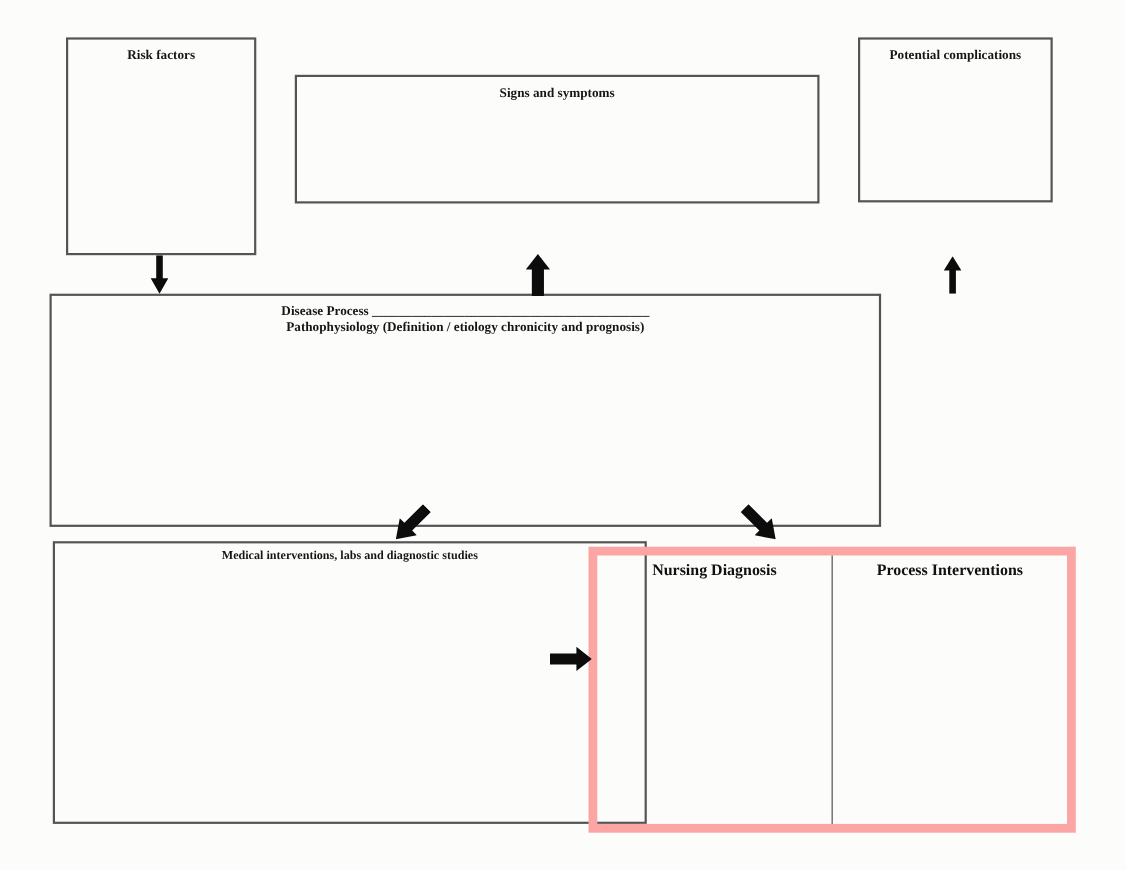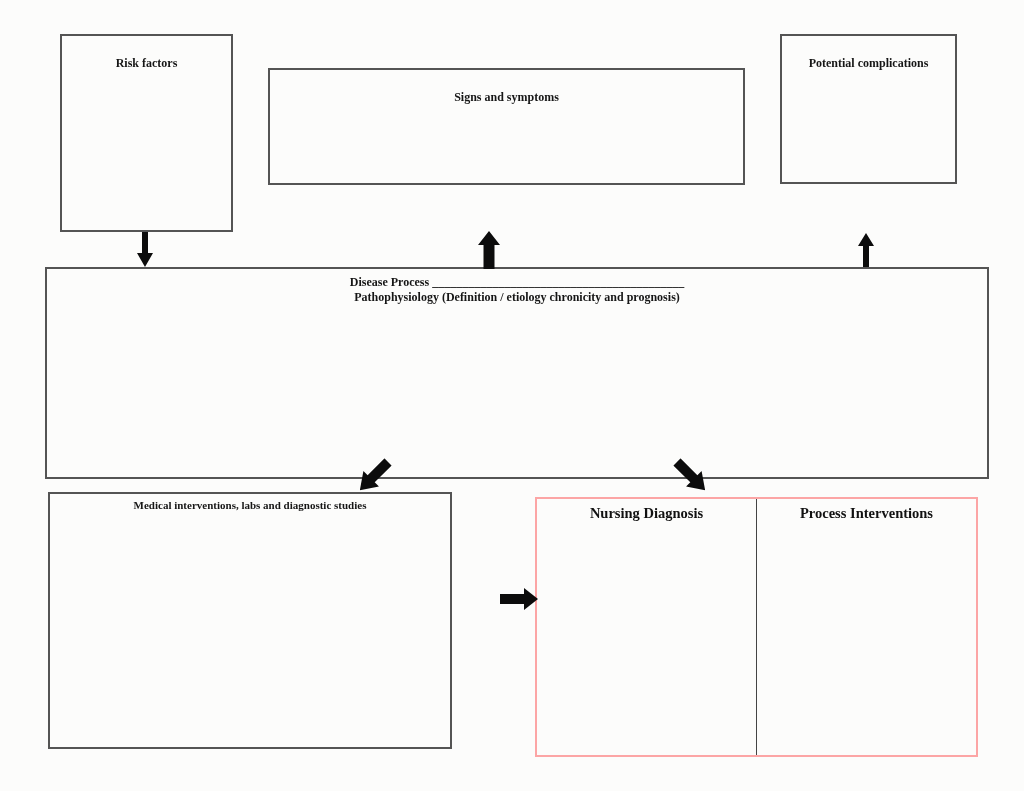--- a/index.html
+++ b/index.html
@@ -29,42 +29,42 @@
   .box {
     position: absolute;
     border: 2px solid #545454;
     background: transparent;
   }
   .box-label {
     display: block;
     text-align: center;
     font-weight: bold;
     font-size: 12px;
-    padding-top: 20px;
+    padding-top: 7px;
     color: #161616;
   }
   #box-risk        { left: 60px;  top: 34px;  width: 173px; height: 198px; }
   #box-signs       { left: 268px; top: 68px;  width: 477px; height: 117px; }
   #box-potential   { left: 780px; top: 34px;  width: 177px; height: 150px; }
-  #box-disease     { left: 45px;  top: 267px; width: 944px; height: 212px; }
-  #box-medical     { left: 48px;  top: 492px; width: 404px; height: 257px; }
+  #box-disease     { left: 45px;  top: 267px; width: 756px; height: 212px; }
+  #box-medical     { left: 48px;  top: 492px; width: 540px; height: 257px; }
   #box-medical .box-label { font-size: 11px; padding-top: 5px; }
   #box-disease .disease-line {
     text-align: center;
     font-weight: bold;
     font-size: 12px;
     line-height: 15px;
     color: #161616;
   }
   #box-disease .disease-line:first-child { padding-top: 6px; }
   #table-nursing {
     position: absolute;
     left: 535px; top: 497px;
     width: 443px; height: 260px;
-    border: 2px solid #fca5a5;
+    border: 8px solid #fca5a5;
     display: flex;
   }
   .nursing-cell {
     flex: 1;
     text-align: center;
   }
   .nursing-cell + .nursing-cell { border-left: 1px solid #444444; }
   .nursing-header {
     font-weight: bold;
     font-size: 14.5px;

